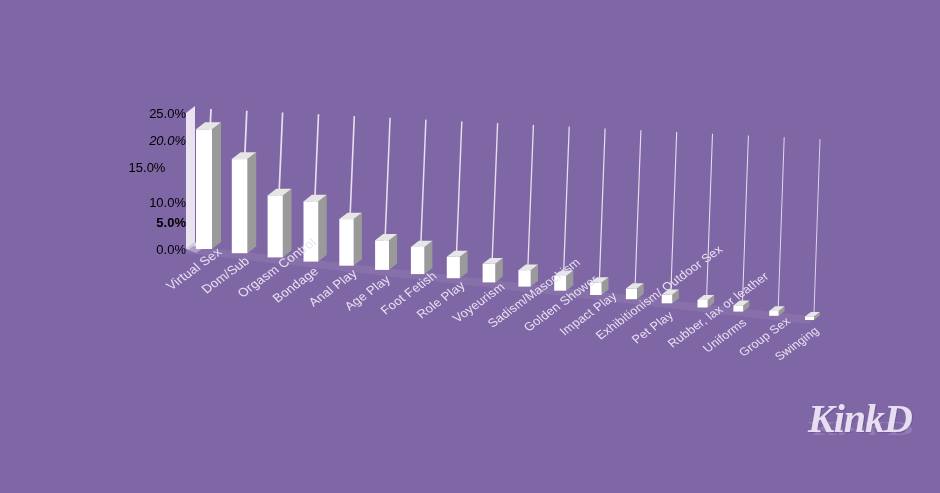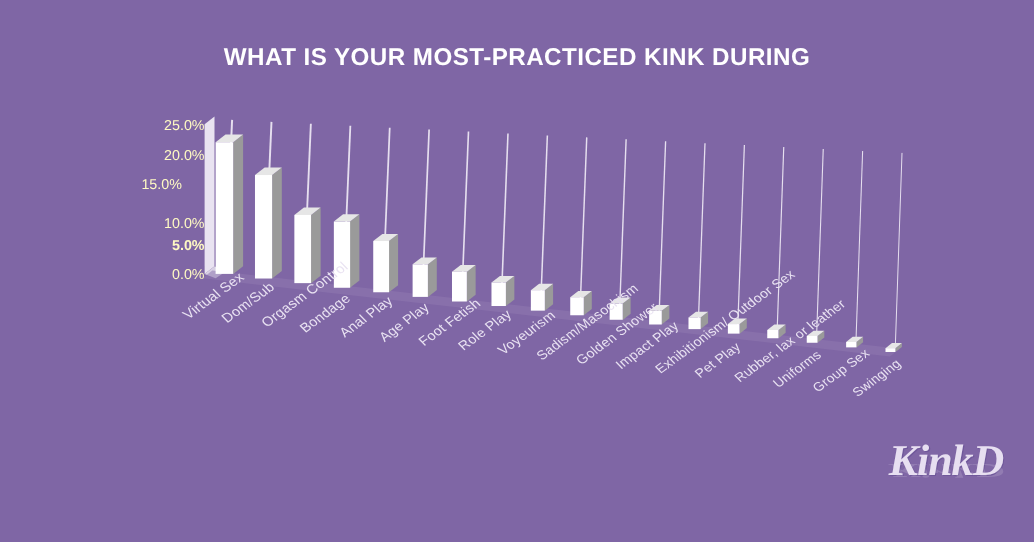--- a/index.html
+++ b/index.html
@@ -32,21 +32,21 @@
   .plot svg{display:block;}
 
   
   .y-labels{
     position:absolute;
     left:108px;top:104px;width:78px;
   }
   .y-tick{
     position:absolute;
     right:0;
-    color:#fef9c3;
+    color:#000000;
     font-size:13px;
     line-height:13px;
     text-align:right;
     white-space:nowrap;
     width:78px;
   }
 
   
   .x-labels{position:absolute;left:0;top:0;width:940px;height:493px;}
   .x-tick{
@@ -92,21 +92,20 @@
     margin-top:-2px;
     filter:blur(0.6px);
   }
 </style>
 </head>
 <body>
 
 <div id="chart-root">
 
   <div class="chart-title">
-    <span class="line">WHAT IS YOUR MOST-PRACTICED KINK DURING</span>
   </div>
 
   <div class="plot">
     <svg width="940" height="493" viewBox="0 0 940 493" xmlns="http://www.w3.org/2000/svg">
       <g id="svg-axis">
           <path d="M 186 113 L 195 106 L 195 242 L 186 249 Z" fill="#efeaf4" opacity="0.95"></path>
           <path d="M 186 249 L 195 242 L 205 247 L 196 253 Z" fill="#d8d0e4"></path>
         </g>
       <g id="svg-gridlines">
           <line x1="205.0" y1="242.0" x2="211.0" y2="109.0" stroke="#ece6f3" stroke-width="1.80" opacity="0.95"></line>
@@ -221,21 +220,21 @@
             <path d="M 814.0 316.5 L 819.9 311.9 L 819.9 315.4 L 814.0 320.0 Z" fill="#9a9a9a"></path>
             <path d="M 805.0 316.5 L 810.9 311.9 L 819.9 311.9 L 814.0 316.5 Z" fill="#e6e6e6"></path>
             <rect x="805.0" y="316.5" width="9.0" height="3.5" fill="#ffffff"></rect>
           </g>
         </g>
     </svg>
   </div>
 
   <div class="y-labels" id="y-labels">
       <div class="y-tick" style="top: 3px;">25.0%</div>
-      <div class="y-tick" style="top: 30.2px;">20.0%</div>
+      <div class="y-tick" style="top: 30.2px; font-style: italic;">20.0%</div>
       <div class="y-tick" style="top: 57.4px; text-align: center;">15.0%</div>
       <div class="y-tick" style="top: 92px;">10.0%</div>
       <div class="y-tick" style="top: 111.8px; font-weight: bold;">5.0%</div>
       <div class="y-tick" style="top: 139px;">0.0%</div>
     </div>
 
   <div class="x-labels" id="x-labels">
       <div class="x-tick" style="left: 168px; top: 281px; font-size: 12.8px;">Virtual Sex</div>
       <div class="x-tick" style="left: 203.824px; top: 285.176px; font-size: 12.7px;">Dom/Sub</div>
       <div class="x-tick" style="left: 239.647px; top: 289.353px; font-size: 12.7px;">Orgasm Control</div>

